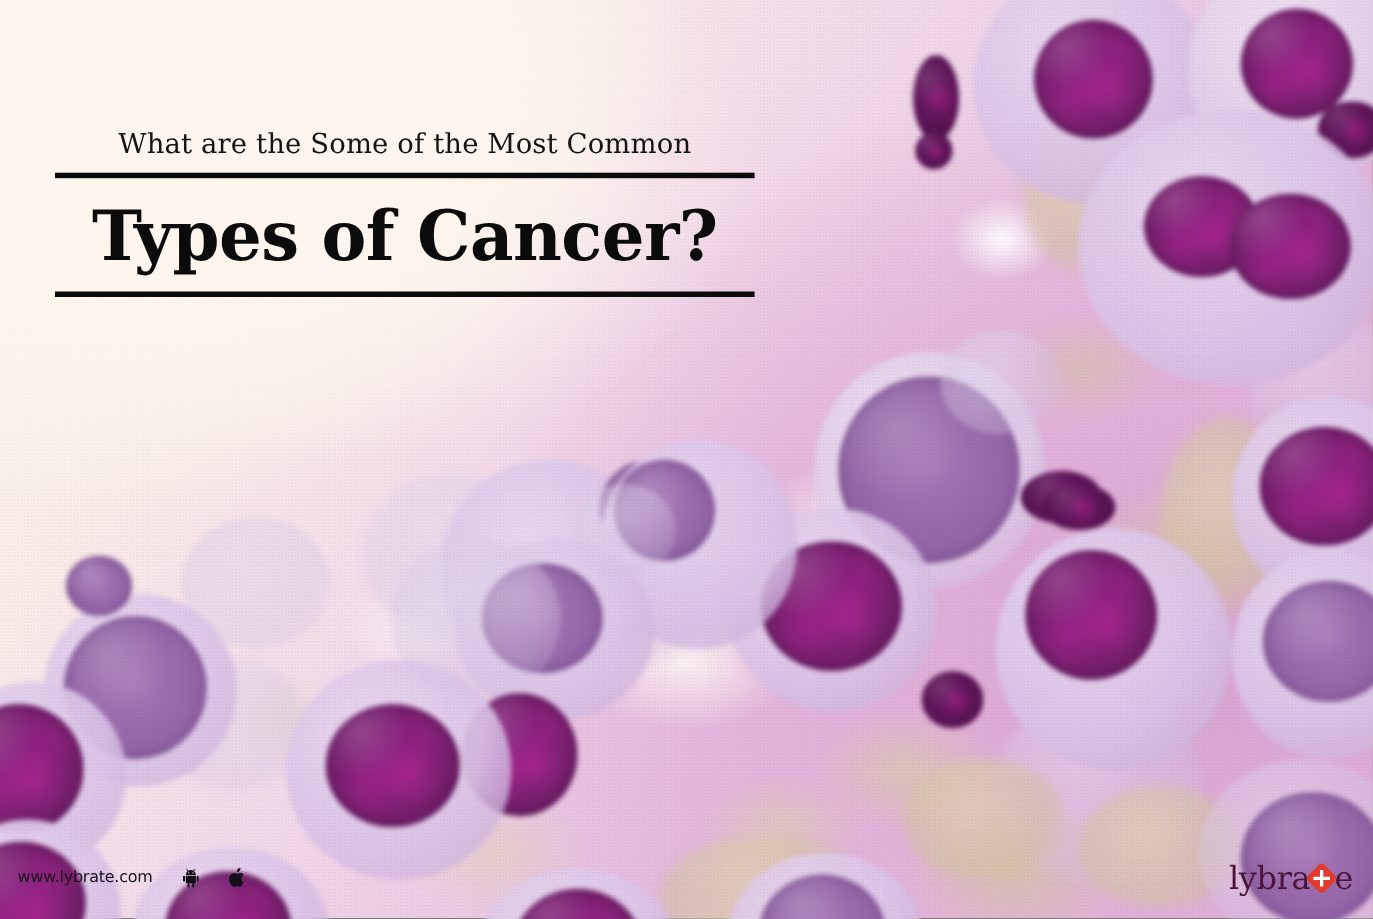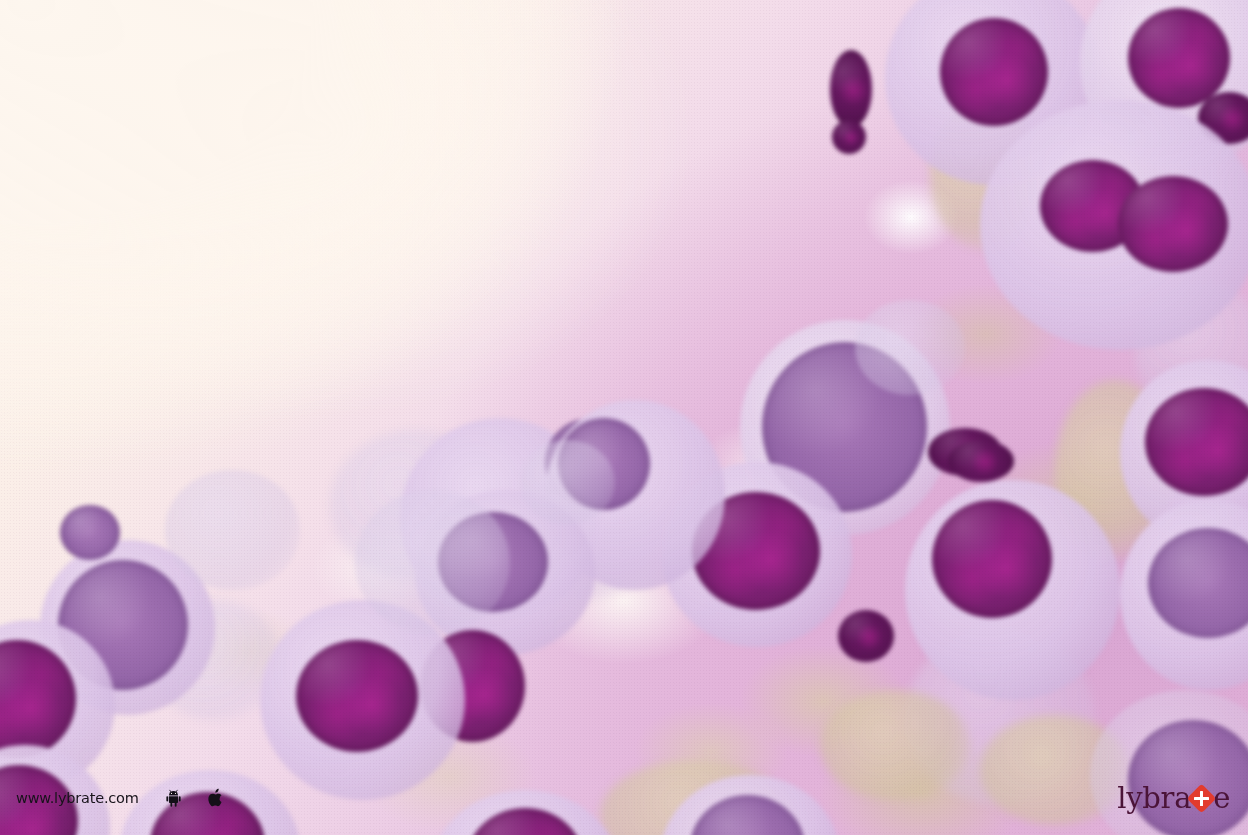--- a/index.html
+++ b/index.html
@@ -266,20 +266,26 @@
     <div class="cell nuc-pale" style="left:690px;top:795px;width:115px;height:105px;"></div>
 
     <div class="cell nuc-deep" style="left:948px;top:440px;width:66px;height:42px;"></div>
     <div class="cell ghost" style="left:520px;top:440px;width:95px;height:85px;"></div>
     <div class="cell ghost" style="left:855px;top:300px;width:110px;height:95px;"></div>
   </div>
 
   <div class="bg-layer" id="bg-grain"></div>
   <div class="bg-layer" id="bg-veil"></div>
 
+  <div id="headline">
+    <div id="subtitle">What are the Some of the Most Common</div>
+    <div class="rule"></div>
+    <div id="title">Types of Cancer?</div>
+    <div class="rule"></div>
+  </div>
 
   <div id="footer-left">
     <span id="site-url">www.lybrate.com</span>
 
     <span>
       <svg class="store-ico" width="19" height="19" viewBox="0 0 24 24" aria-hidden="true">
         <g fill="#141018">
           <path d="M6.2 9.2h11.6v7.3a1.2 1.2 0 0 1-1.2 1.2H7.4a1.2 1.2 0 0 1-1.2-1.2V9.2z"></path>
           <rect x="3.0" y="9.1" width="2.3" height="6.6" rx="1.15"></rect>
           <rect x="18.7" y="9.1" width="2.3" height="6.6" rx="1.15"></rect>

